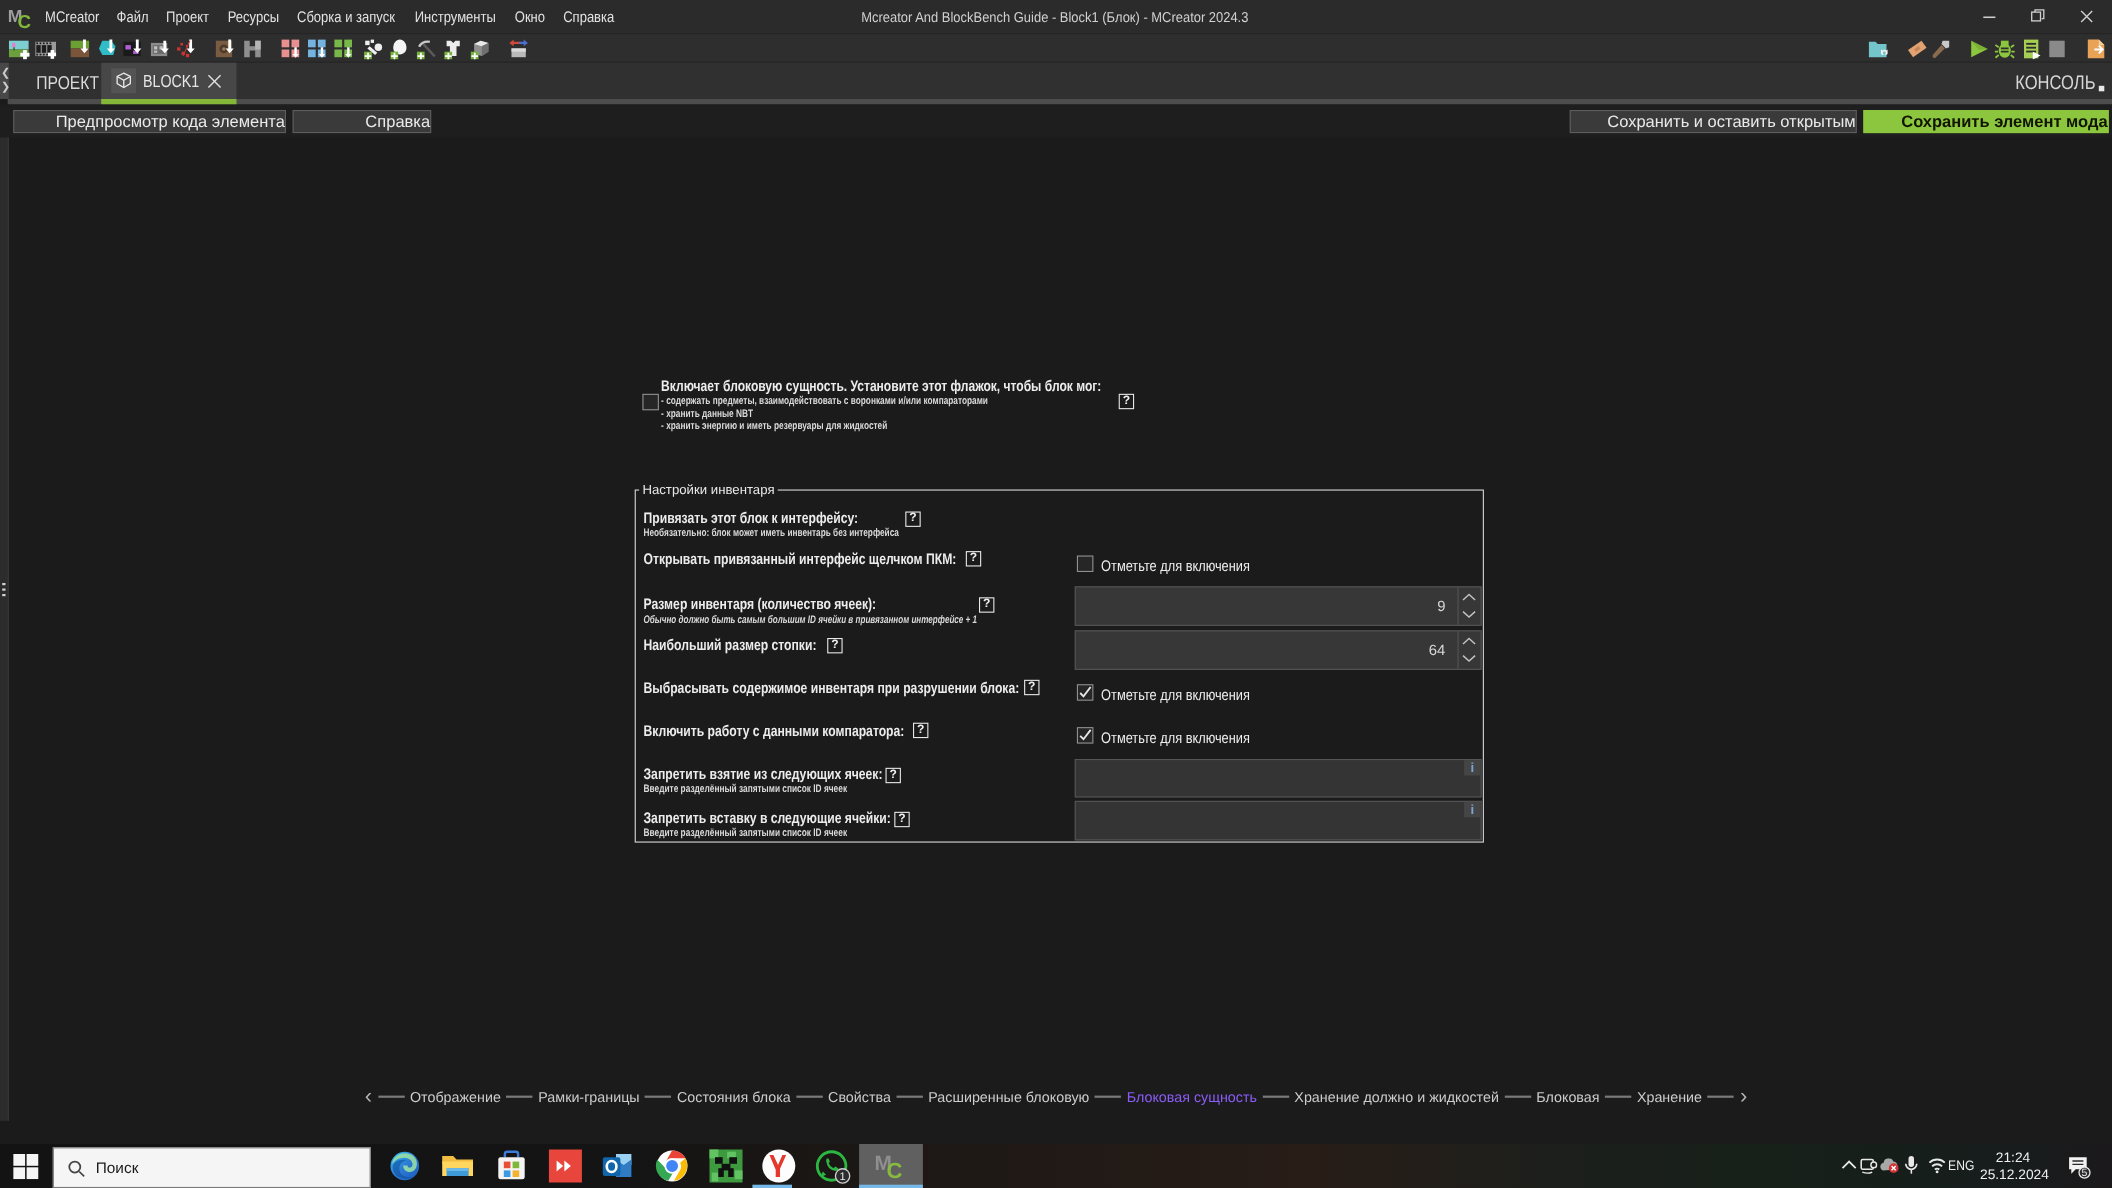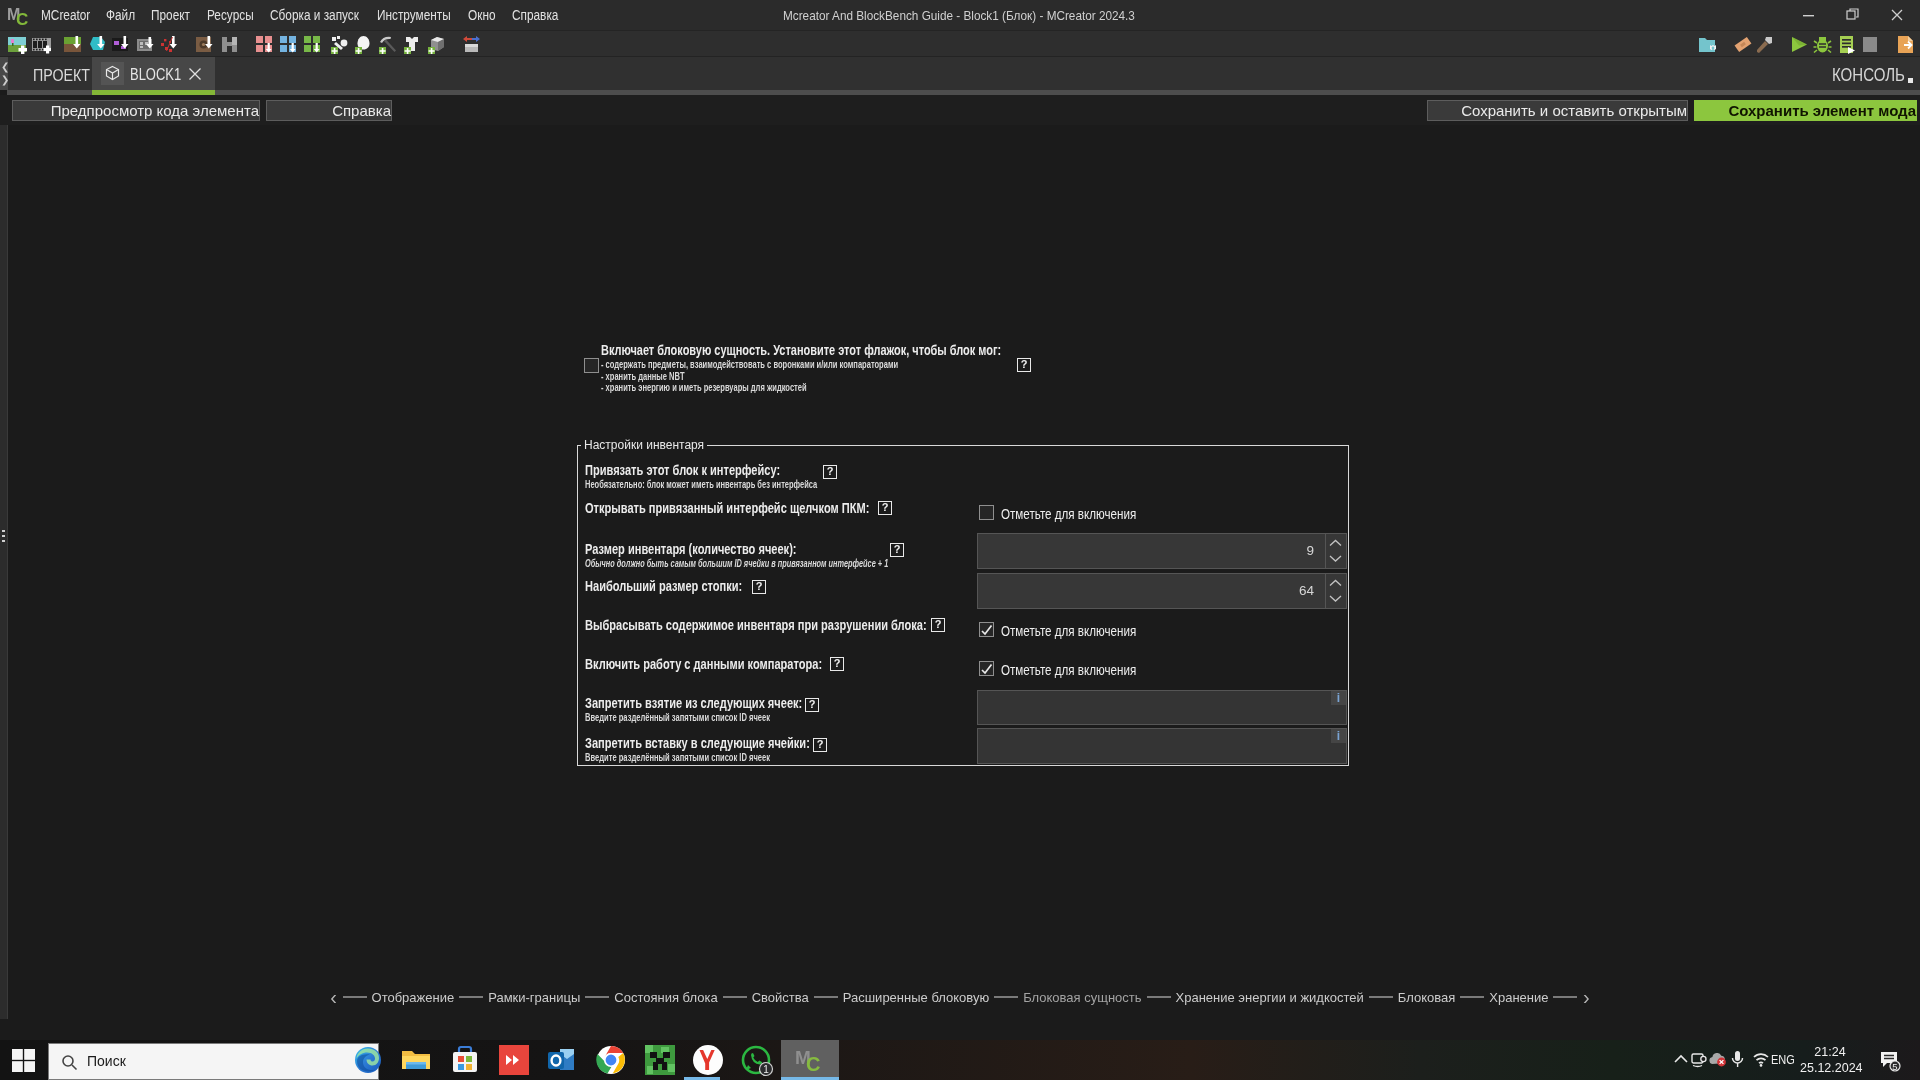--- a/index.html
+++ b/index.html
@@ -18,26 +18,26 @@
 #btnrow{position:absolute;left:0;top:95px;width:1920px;height:30px;background:#1e1e1e;}
 .gbtn{position:absolute;top:5px;height:21px;background:#3a3a3a;border:1px solid #5d5d5d;color:#eaeaea;font-size:15px;text-align:right;line-height:19px;}
 .hlp{position:absolute;width:14px;height:14px;border:1.6px solid #e9e9e9;background:#1b1b1b;color:#f0f0f0;font-size:11px;font-weight:bold;text-align:center;line-height:11.5px;}
 .cb{position:absolute;width:15px;height:15px;border:1.5px solid #8f8f8f;background:#262626;}
 .lbl{color:#ececec;font-size:14px;font-weight:bold;transform:scaleX(.79);}
 .sub{color:#dadada;font-size:10px;font-weight:bold;transform:scaleX(.755);}
 .enable{color:#efefef;font-size:14px;transform:scaleX(.83);}
 .field{position:absolute;background:#343434;border:1px solid #555;}
 #nav{position:absolute;left:0;top:985px;width:1920px;height:24px;display:flex;align-items:center;justify-content:center;}
 #nav .itm{color:#cccccc;font-size:13px;margin:0 2.5px;white-space:nowrap;}
-#nav .act{color:#a3a3a3;}
+#nav .act{color:#8b5cf6;}
 #nav .dash{width:24px;height:2px;background:#7a7a7a;margin:0 2.5px;}
 #nav .arr{color:#b5b5b5;font-size:20px;margin:0 3px;}
 #statusbar{position:absolute;left:0;top:1019px;width:1920px;height:21px;background:#2d2d2d;color:#e8e8e8;font-size:14px;}
 #taskbar{position:absolute;left:0;top:1040px;width:1920px;height:40px;background:linear-gradient(90deg,#131313 0%,#151414 30%,#281d17 62%,#1c1f1c 74%,#172019 84%,#161d1c 94%,#1c191b 100%);}
-#search{position:absolute;left:48px;top:3px;width:331px;height:37px;background:#f5f5f5;border:1px solid #7a7a7a;color:#1a1a1a;font-size:14px;}
+#search{position:absolute;left:48px;top:3px;width:289px;height:37px;background:#f5f5f5;border:1px solid #7a7a7a;color:#1a1a1a;font-size:14px;}
 .tbicon{position:absolute;top:4px;width:32px;height:32px;}
 .trayico{position:absolute;color:#eee;}
 </style></head>
 <body>
 <div id="stage">
 <div id="titlebar">
   <div class="t" style="left:783px;top:8px;font-size:13px;color:#d0d0d0;transform:scaleX(.905)">Mcreator And BlockBench Guide - Block1 (Блок) - MCreator 2024.3</div>
   <svg class="abs" style="left:7px;top:4px" width="26" height="23" viewBox="0 0 26 23">
     <text x="0" y="16" font-family="Liberation Sans" font-size="16" font-weight="bold" fill="#9d9d9d">M</text>
     <text x="9" y="21" font-family="Liberation Sans" font-size="17" font-weight="bold" fill="#82b83a">C</text>
@@ -361,21 +361,21 @@
   <span class="itm">Рамки-границы</span>
       <span class="dash"></span>
   <span class="itm">Состояния блока</span>
       <span class="dash"></span>
   <span class="itm">Свойства</span>
       <span class="dash"></span>
   <span class="itm">Расширенные блоковую</span>
       <span class="dash"></span>
   <span class="itm act">Блоковая сущность</span>
       <span class="dash"></span>
-  <span class="itm">Хранение энергии и жидкостей</span>
+  <span class="itm">Хранение должно и жидкостей</span>
       <span class="dash"></span>
   <span class="itm">Блоковая</span>
       <span class="dash"></span>
   <span class="itm">Хранение</span>
       <span class="dash"></span>
   <span class="arr">›</span>
 </div>
 
 
 <div id="taskbar">

